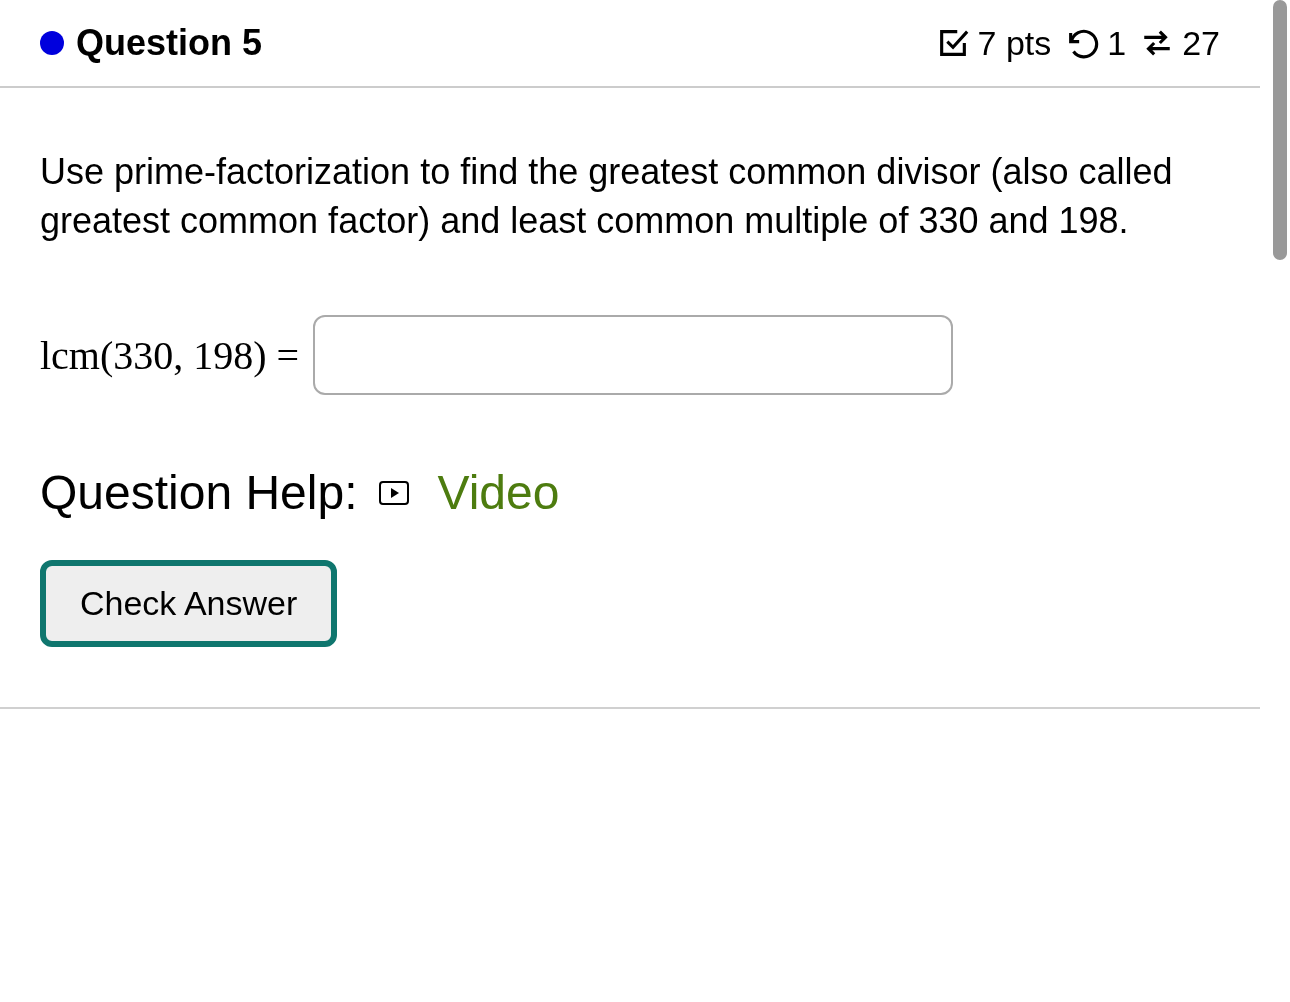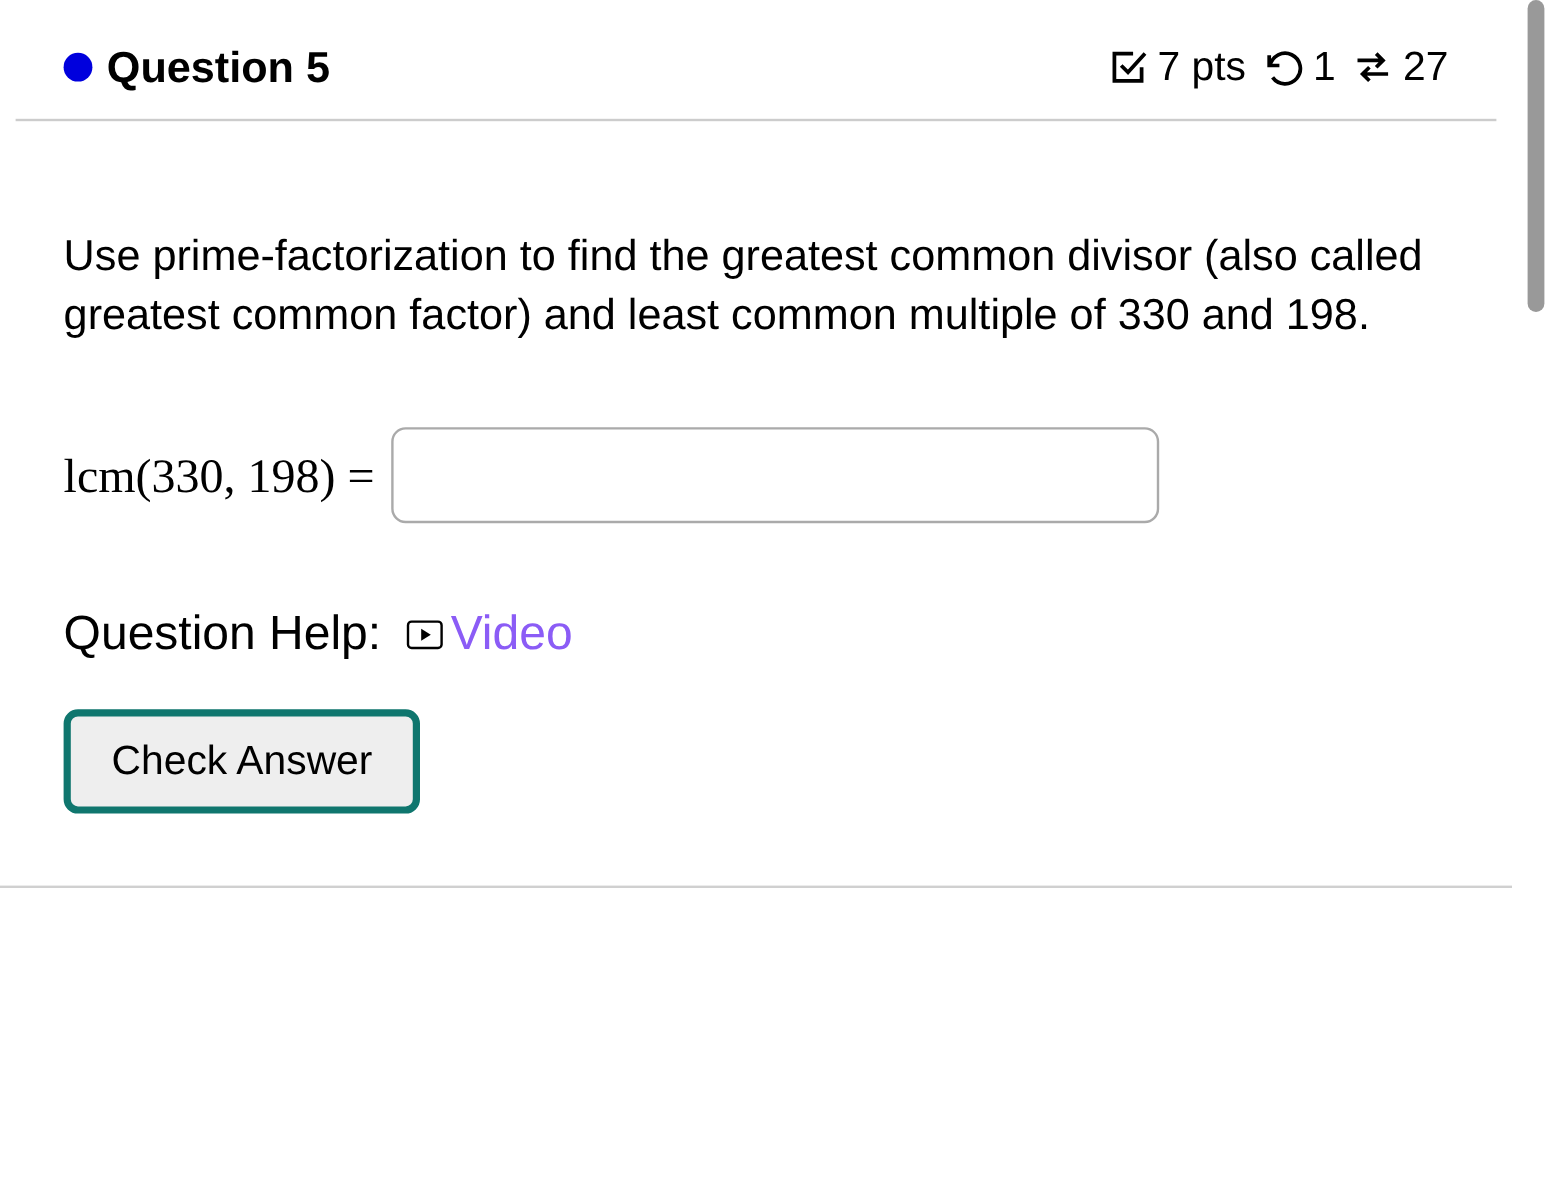--- a/index.html
+++ b/index.html
@@ -28,21 +28,21 @@
     .scrollbar-thumb {
       position: absolute;
       right: 3px;
       top: 0;
       width: 14px;
       height: 260px;
       background: #999;
       border-radius: 7px;
     }
     .container {
-      padding: 13px;
+      padding: 0;
       width: 1260px;
       border-bottom: 2px solid #d0d0d0;
       padding-bottom: 50px;
     }
     .header {
       display: flex;
       align-items: center;
       justify-content: space-between;
       padding: 22px 40px 22px 40px;
       border-bottom: 2px solid #ccc;
@@ -79,21 +79,20 @@
       height: 34px;
       stroke: #000;
       stroke-width: 2.2;
       fill: none;
     }
     .details-link {
       font-size: 34px;
     }
     .content {
       padding: 60px 40px 10px 40px;
-      margin-top: 28px;
     }
     .prompt {
       font-size: 36px;
       line-height: 1.35;
       margin-bottom: 70px;
     }
     .answer-row {
       display: flex;
       align-items: center;
       margin-bottom: 60px;
@@ -110,29 +109,29 @@
       border: 2px solid #aaa;
       border-radius: 12px;
       font-size: 34px;
       padding: 0 16px;
       background: #fff;
     }
     .help-row {
       display: flex;
       align-items: center;
       gap: 20px;
-      font-size: 40px;
+      font-size: 48px;
       margin-top: 70px;
       margin-bottom: 40px;
     }
     .video-link {
-      color: #8b5cf6;
-      display: flex;
-      align-items: center;
-      gap: 6px;
+      color: #4d7c0f;
+      display: flex;
+      align-items: center;
+      gap: 28px;
       cursor: pointer;
     }
     .video-icon-svg {
       width: 32px;
       height: 26px;
       stroke: #000;
       stroke-width: 2;
       fill: none;
     }
     .check-button {

